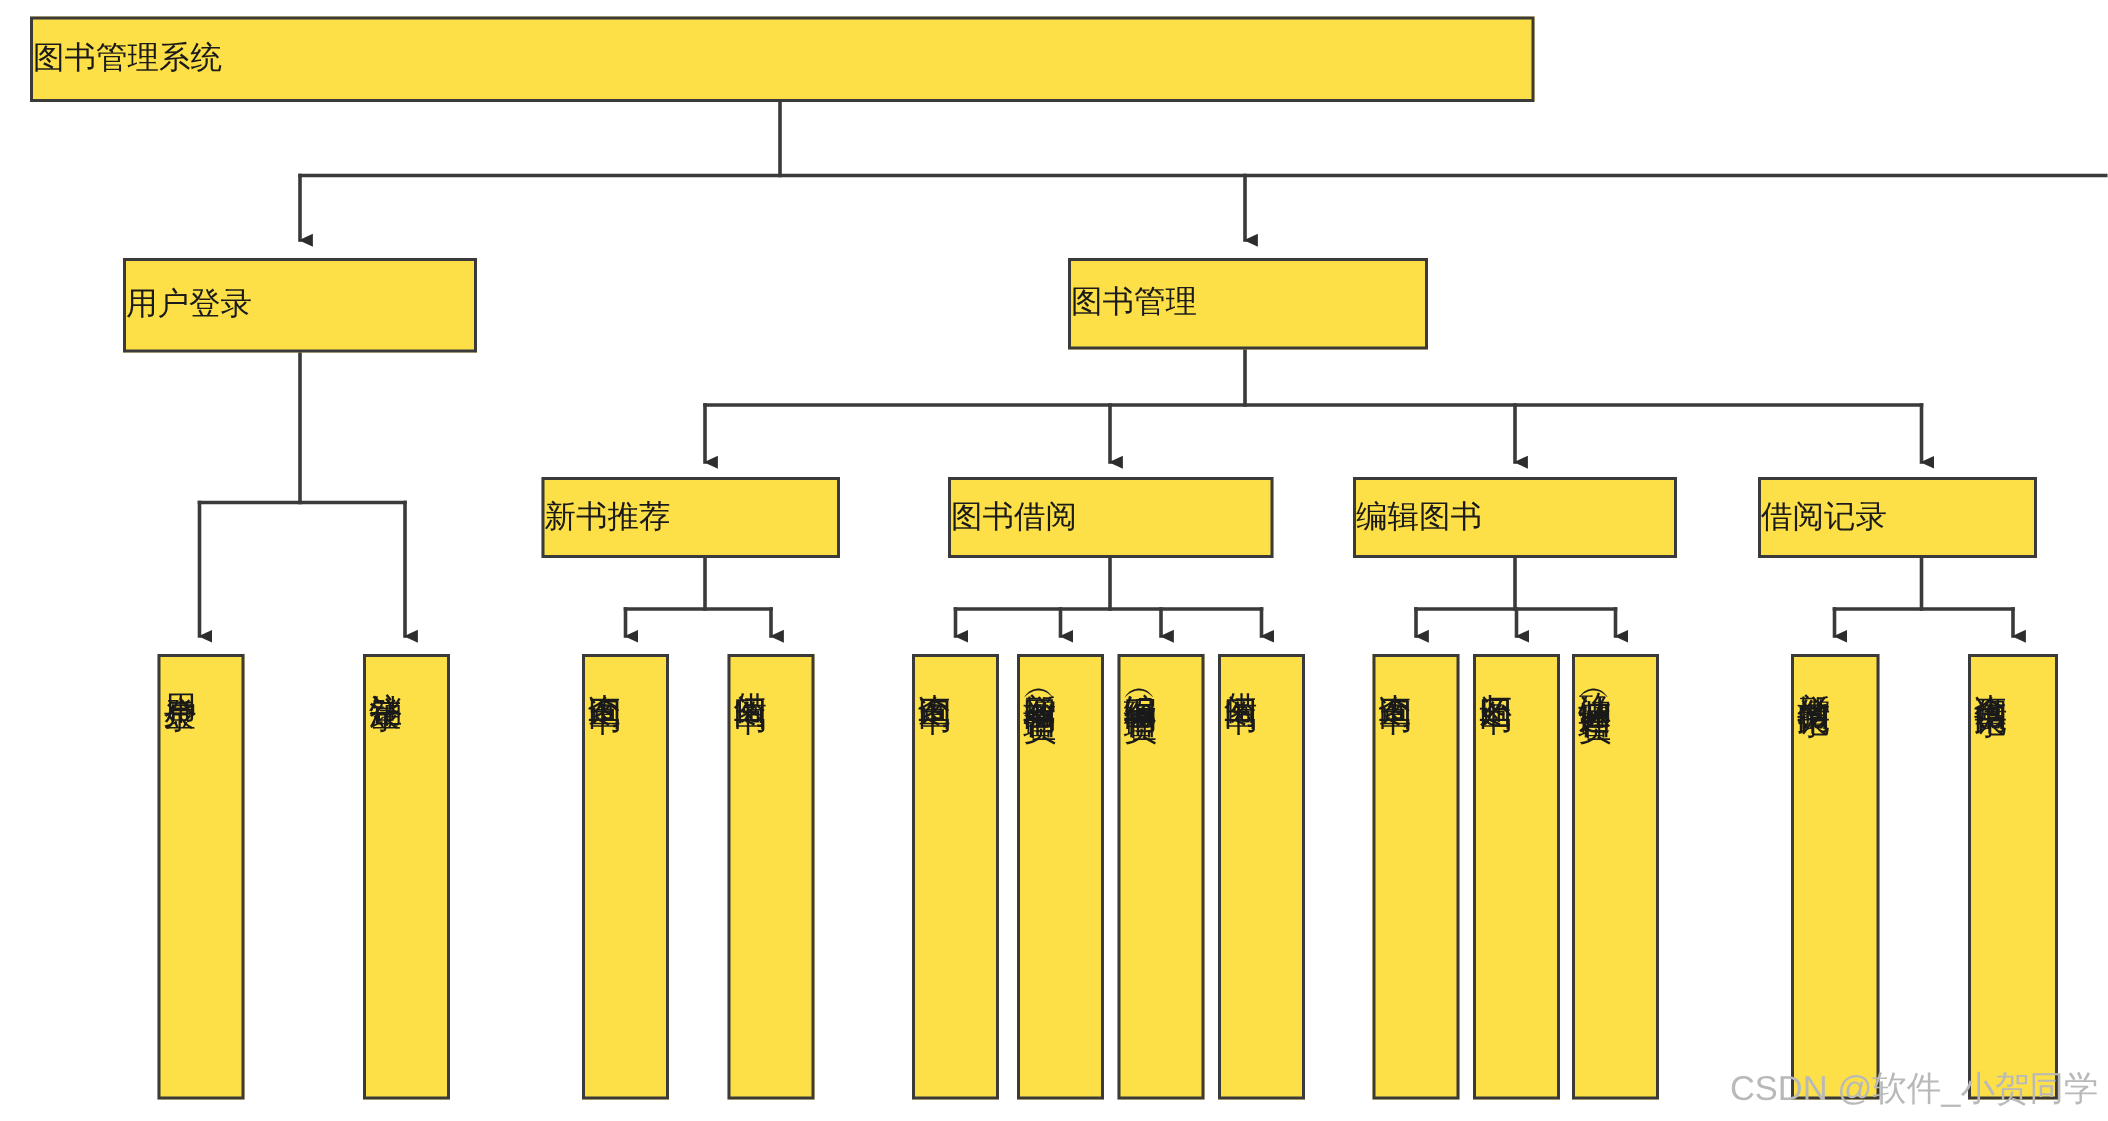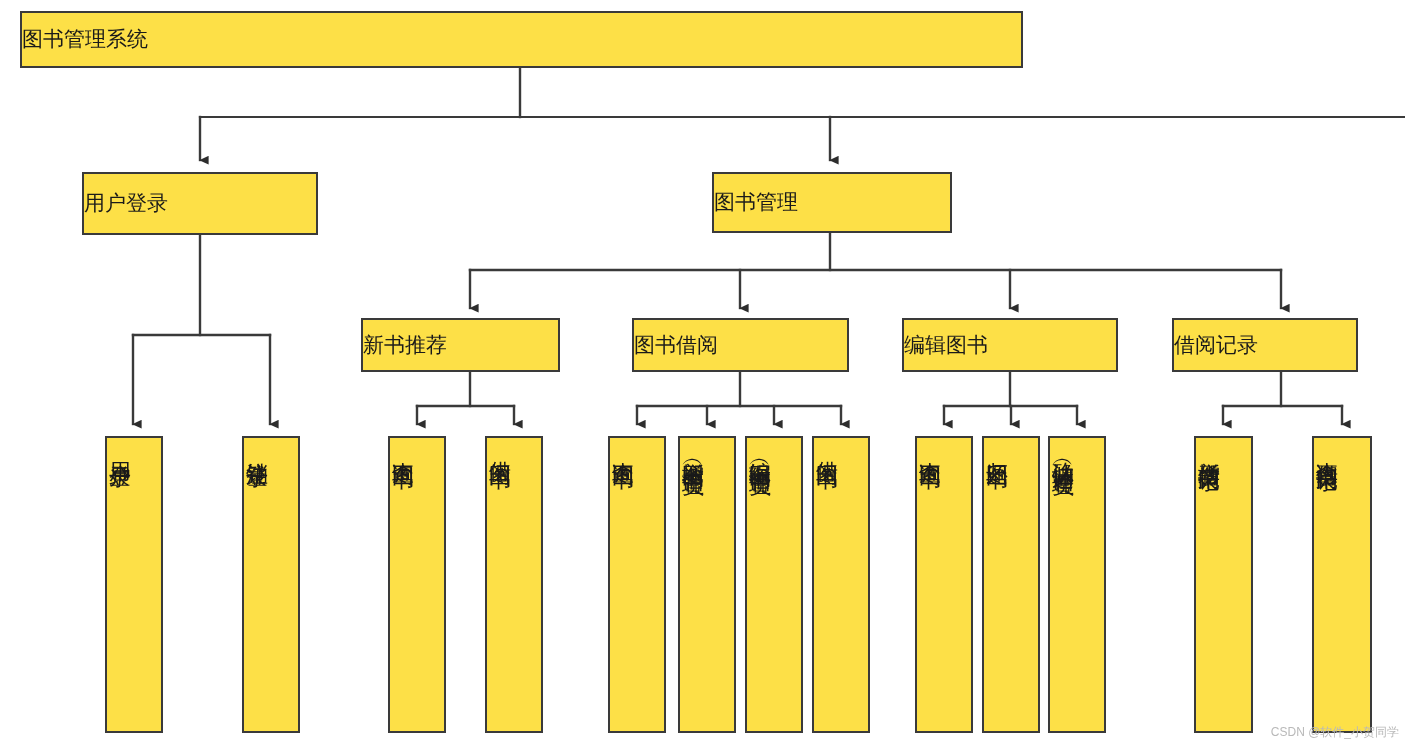--- a/index.html
+++ b/index.html
@@ -32,21 +32,21 @@
   .v-node .lbl{
     writing-mode:vertical-rl;
     text-orientation:upright;
     font-size:22px;
     letter-spacing:2px;
     line-height:1.05;
   }
   .watermark{
     position:absolute;
     right:6px;bottom:6px;
-    font-size:12px;
+    font-size:23px;
     color:#b9b9b9;
     white-space:nowrap;
     font-family:"Liberation Sans","DejaVu Sans",sans-serif;
   }
 </style>
 </head>
 <body>
 
 <div id="diagram">
 

